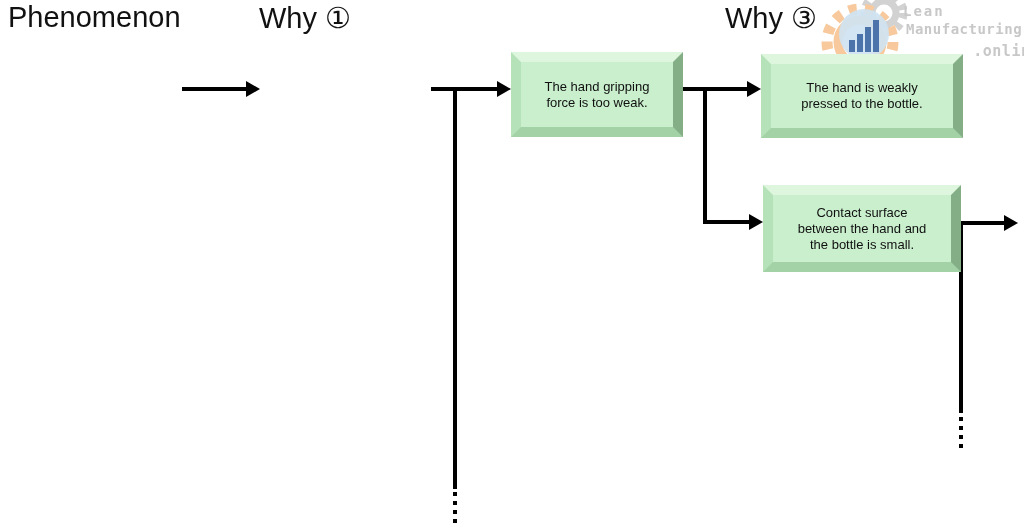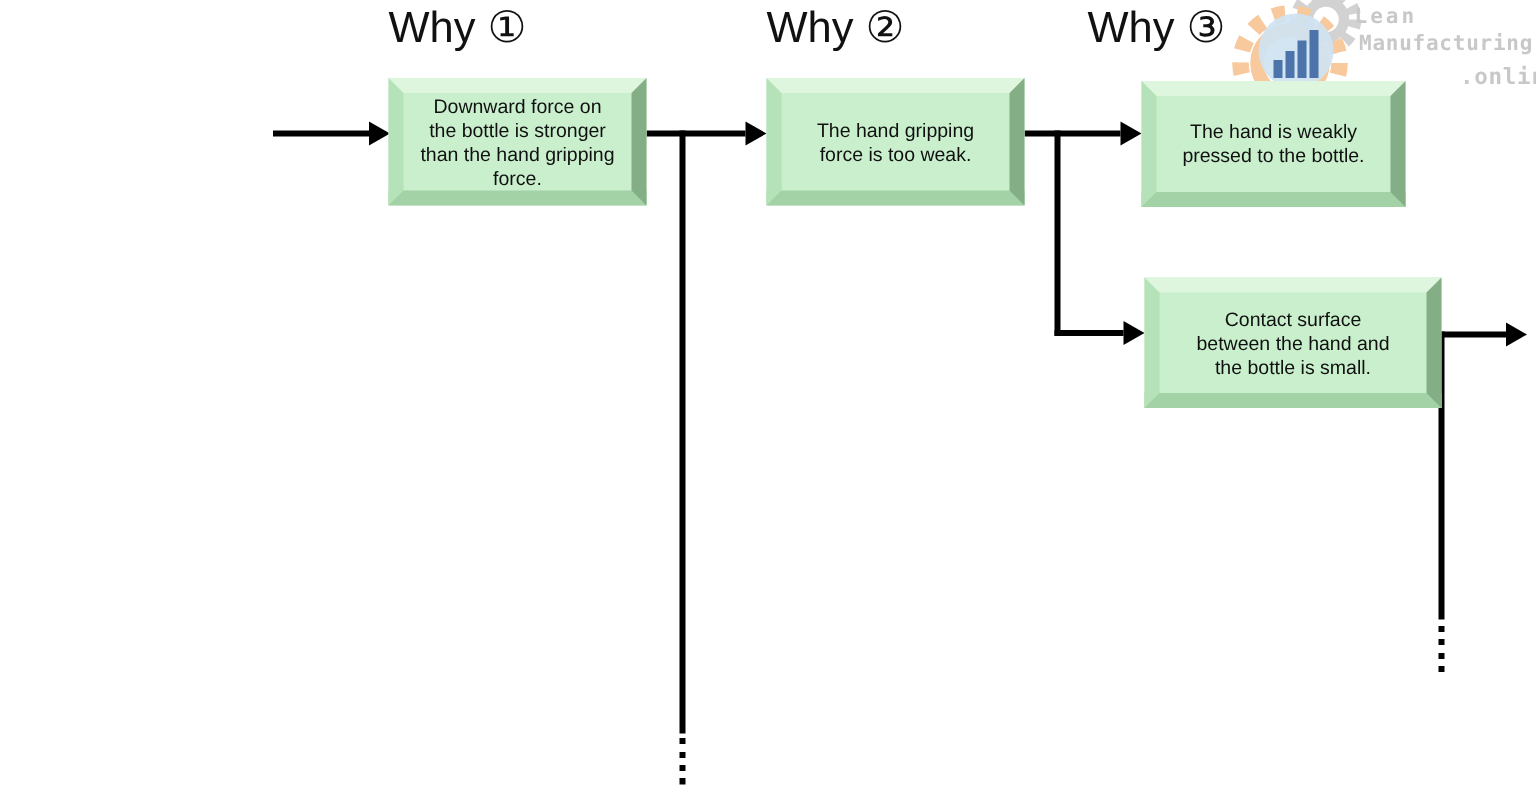--- a/index.html
+++ b/index.html
@@ -67,21 +67,21 @@
     width: 100%;
     text-align: center;
     font-size: 13px;
     line-height: 16px;
     color: #101010;
     white-space: pre-line;
   }
   .b1 { left: 9px;   top: 53px;  width: 173px; height: 84px; }
   .b2 { left: 259px; top: 52px;  width: 172px; height: 85px; }
   .b3 { left: 511px; top: 52px;  width: 172px; height: 85px; }
-  .b4 { left: 761px; top: 54px;  width: 176px; height: 84px; }
+  .b4 { left: 761px; top: 54px;  width: 202px; height: 84px; }
   .b5 { left: 763px; top: 185px; width: 198px; height: 87px; }
 
   
   .hline, .vline {
     position: absolute;
     z-index: 1;
     background: var(--line, #000);
   }
   .hline { height: 4px; }
   .vline { width: 4px; }
@@ -139,30 +139,24 @@
       <rect x="37" y="34" width="6" height="18" fill="#4d74aa"></rect>
       <rect x="45" y="27" width="6" height="25" fill="#4d74aa"></rect>
       <rect x="53" y="20" width="6" height="32" fill="#4d74aa"></rect>
     </g>
   </svg>
 
   <div class="logo-text logo-line1">Lean</div>
   <div class="logo-text logo-line2">Manufacturing</div>
   <div class="logo-text logo-line3">.online</div>
 
+  <div class="col-header h-phenomenon">Phenomenon</div>
   <div class="col-header centered h-why1">Why ①</div>
-  <div class="col-header centered h-why2">Why ②</div>
   <div class="col-header centered h-why3">Why ③</div>
 
-  <div class="bevel-box b2">
-    <div class="box-text">Downward force on
-the bottle is stronger
-than the hand gripping
-force.</div>
-  </div>
   <div class="bevel-box b3">
     <div class="box-text">The hand gripping
 force is too weak.</div>
   </div>
   <div class="bevel-box b4">
     <div class="box-text">The hand is weakly
 pressed to the bottle.</div>
   </div>
   <div class="bevel-box b5">
     <div class="box-text">Contact surface

